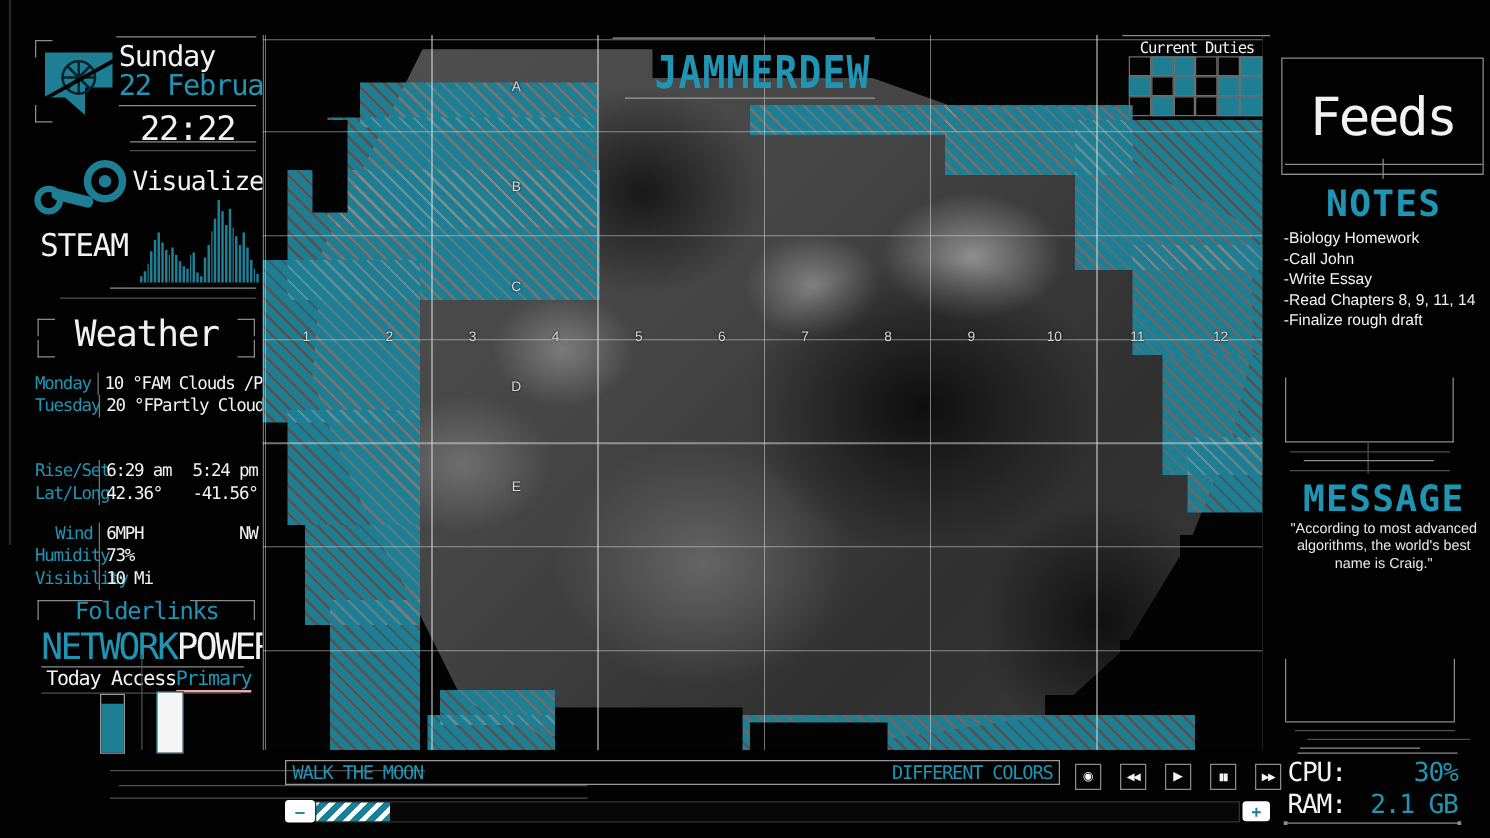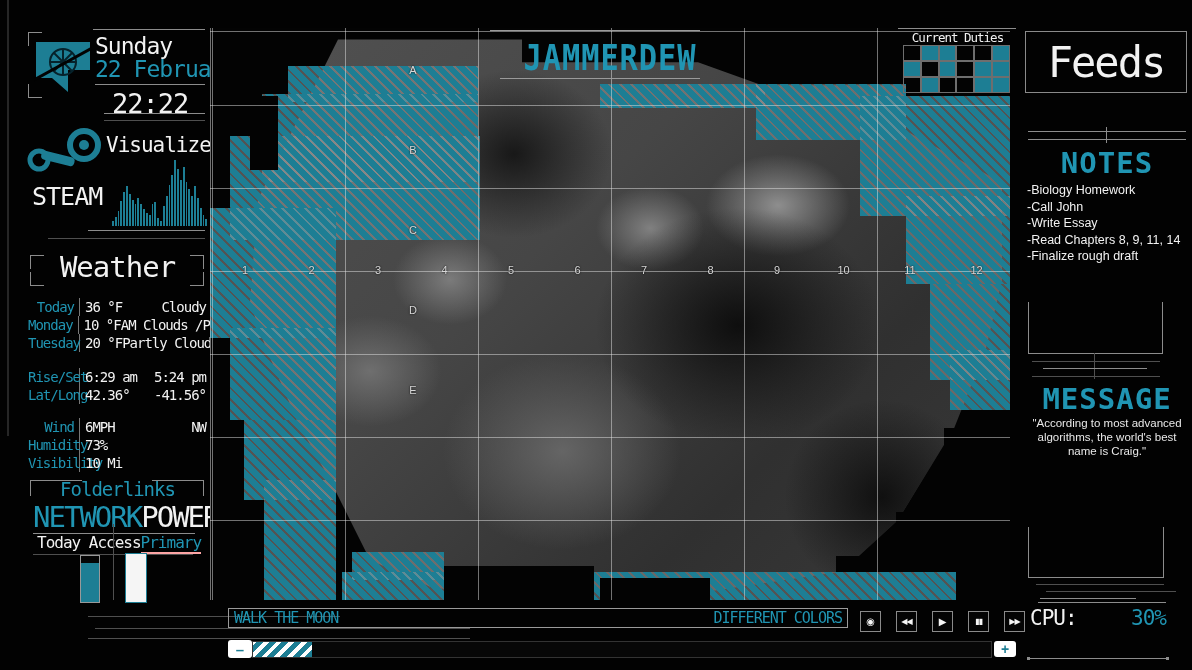--- a/index.html
+++ b/index.html
@@ -79,21 +79,21 @@
   .map-num{position:absolute;transform:translate(-50%,-50%);font-size:11px;color:#d8d8d8;
     font-family:"Liberation Sans",sans-serif;text-shadow:0 0 2px #000;}
   .map-title{left:300px;top:10px;width:200px;text-align:center;font-size:33px;letter-spacing:1px;
     color:var(--accent);transform:scale(0.92,1.1);font-weight:bold;}
 
   
   .duties-title{left:905px;top:30px;width:105px;text-align:center;font-size:12.5px;letter-spacing:-1px;}
   .duties-grid{left:903px;top:45px;display:grid;grid-template-columns:repeat(6,17.8px);grid-auto-rows:16px;}
   .duty-cell{border:0.5px solid #6e6e6e;}
   .duty-on{background:var(--accent-fill);}
-  .feeds-box{left:1025px;top:31px;width:162px;height:62px;border:1px solid #8a8a8a;
+  .feeds-box{left:1025px;top:46px;width:162px;height:94px;border:1px solid #8a8a8a;
     display:flex;align-items:center;justify-content:center;}
   .feeds-label{font-size:42px;letter-spacing:-2px;}
   .notes-title{left:1028px;top:146px;width:158px;text-align:center;font-size:29px;letter-spacing:1px;color:var(--accent);font-weight:bold;}
   .notes-list{left:1027px;top:182px;width:162px;font-size:12.5px;line-height:16.5px;color:var(--white);}
   .msg-title{left:1028px;top:382px;width:158px;text-align:center;font-size:29px;letter-spacing:1px;color:var(--accent);font-weight:bold;}
   .msg-text{left:1028px;top:416px;width:158px;text-align:center;font-size:11.5px;line-height:14px;color:#e8e8e8;}
   .cpu-widget{left:1030px;top:606px;width:136px;font-size:21px;letter-spacing:-1px;line-height:25px;}
   .cpu-row{display:flex;justify-content:space-between;}
   .cpu-row .val{color:var(--accent);}
 
@@ -184,25 +184,20 @@
 </div>
 
 <div>
   <div class="corner c-tl abs" style="left:30px;top:255px;"></div>
   <div class="corner c-tr abs" style="left:190px;top:255px;"></div>
   <div class="corner c-bl abs" style="left:30px;top:272px;"></div>
   <div class="corner c-br abs" style="left:190px;top:272px;"></div>
   <div class="abs weather-title white">Weather</div>
   <div class="abs wx-table" style="top:298px;">
       <div class="wx-row">
-      <span class="lab">Today</span>
-      <span class="v1">36 °F</span>
-      <span class="v2">Cloudy</span>
-      </div>
-      <div class="wx-row">
       <span class="lab">Monday</span>
       <span class="v1">10 °F</span>
       <span class="v2">AM Clouds /PM Sun</span>
       </div>
       <div class="wx-row">
       <span class="lab">Tuesday</span>
       <span class="v1">20 °F</span>
       <span class="v2">Partly Cloudy</span>
       </div>
     </div>
@@ -404,20 +399,24 @@
   <div class="hline dim" style="left:1036px;top:584px;width:128px;"></div>
   <div class="hline dim" style="left:1046px;top:591px;width:130px;"></div>
   <div class="hline" style="left:1040px;top:598px;width:96px;"></div>
 </div>
 
 <div class="abs cpu-widget">
   <div class="cpu-row">
     <span class="white">CPU:</span>
     <span class="val">30%</span>
   </div>
+  <div class="cpu-row">
+    <span class="white">RAM:</span>
+    <span class="val">2.1 GB</span>
+  </div>
 </div>
 <div class="hline" style="left:1038px;top:602px;width:128px;"></div>
 <div class="hline dot-ends" style="left:1028px;top:658px;width:140px;"></div>
 
 <div class="abs song-bar">
   <span>WALK THE MOON</span>
   <span>DIFFERENT COLORS</span>
 </div>
 
 <div class="abs stepper" style="left:228px;top:640px;width:24px;height:18px;font-size:15px;">

